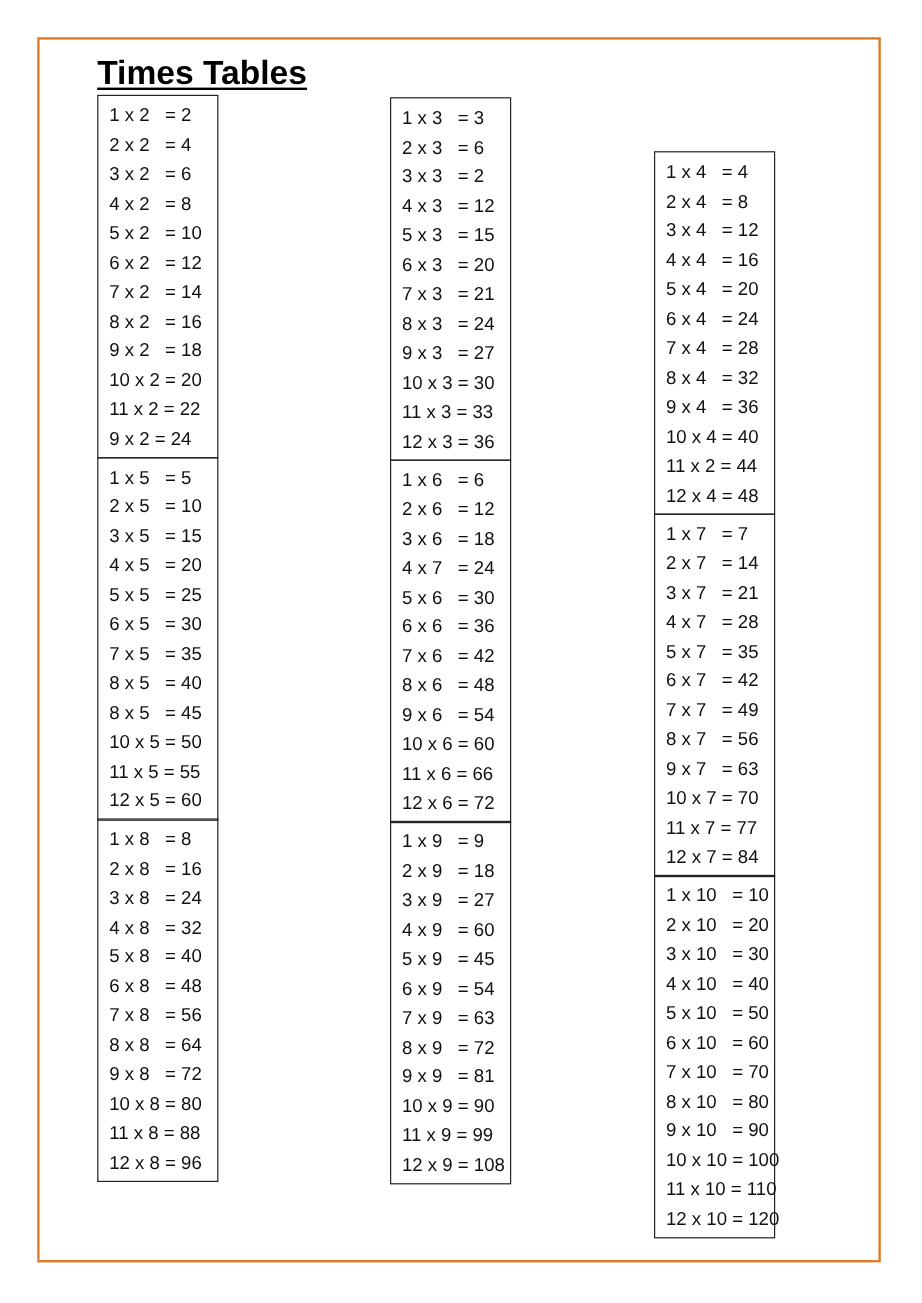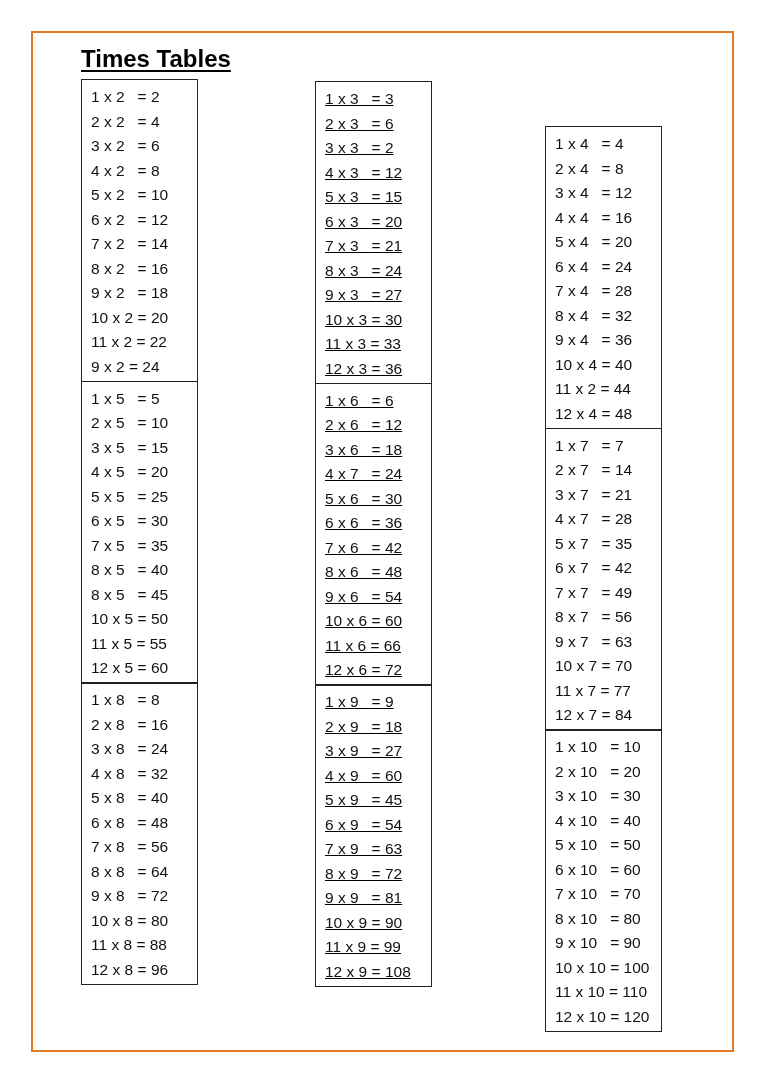--- a/index.html
+++ b/index.html
@@ -1,19 +1,19 @@
 <!DOCTYPE html>
 <html><head>
 <meta charset="utf-8">
 <style>
   html,body{margin:0;padding:0;background:#fff;}
   body{width:768px;height:1086px;position:relative;overflow:hidden;font-family:"Liberation Sans",sans-serif;}
   .frame{position:absolute;left:31px;top:31px;width:703px;height:1021px;border:2px solid #e07b24;box-sizing:border-box;}
-  .title{position:absolute;left:81px;top:45px;font-size:24px;font-weight:bold;text-decoration:underline;text-underline-offset:3px;color:#000;margin:0;}
-  .col{position:absolute;width:117px;border-radius:17px;}
+  .title{position:absolute;left:81px;top:45px;font-size:28px;font-weight:bold;text-decoration:underline;text-underline-offset:3px;color:#000;margin:0;}
+  .col{position:absolute;width:101px;border-radius:17px;}
   .box{border:1.5px solid #222;box-sizing:border-box;height:303px;margin-top:-1.5px;padding-top:5px;}
   .col .box:first-child{margin-top:0;}
   .row{height:24.5px;line-height:24.5px;padding-left:9px;font-size:15.5px;color:#111;white-space:pre;font-family:"Liberation Sans",sans-serif;}
 </style>
 </head>
 <body>
 
 <div class="frame"></div>
 <h1 class="title">Times Tables</h1>
 
@@ -55,21 +55,21 @@
         <div class="row">5 x 8   = 40</div>
         <div class="row">6 x 8   = 48</div>
         <div class="row">7 x 8   = 56</div>
         <div class="row">8 x 8   = 64</div>
         <div class="row">9 x 8   = 72</div>
         <div class="row">10 x 8 = 80</div>
         <div class="row">11 x 8 = 88</div>
         <div class="row">12 x 8 = 96</div>
       </div>
     </div>
-    <div class="col" style="left: 315px; top: 81px; text-decoration: underline;">
+    <div class="col" style="left: 325px; top: 81px;">
       <div class="box">
         <div class="row">1 x 3   = 3</div>
         <div class="row">2 x 3   = 6</div>
         <div class="row">3 x 3   = 2</div>
         <div class="row">4 x 3   = 12</div>
         <div class="row">5 x 3   = 15</div>
         <div class="row">6 x 3   = 20</div>
         <div class="row">7 x 3   = 21</div>
         <div class="row">8 x 3   = 24</div>
         <div class="row">9 x 3   = 27</div>

